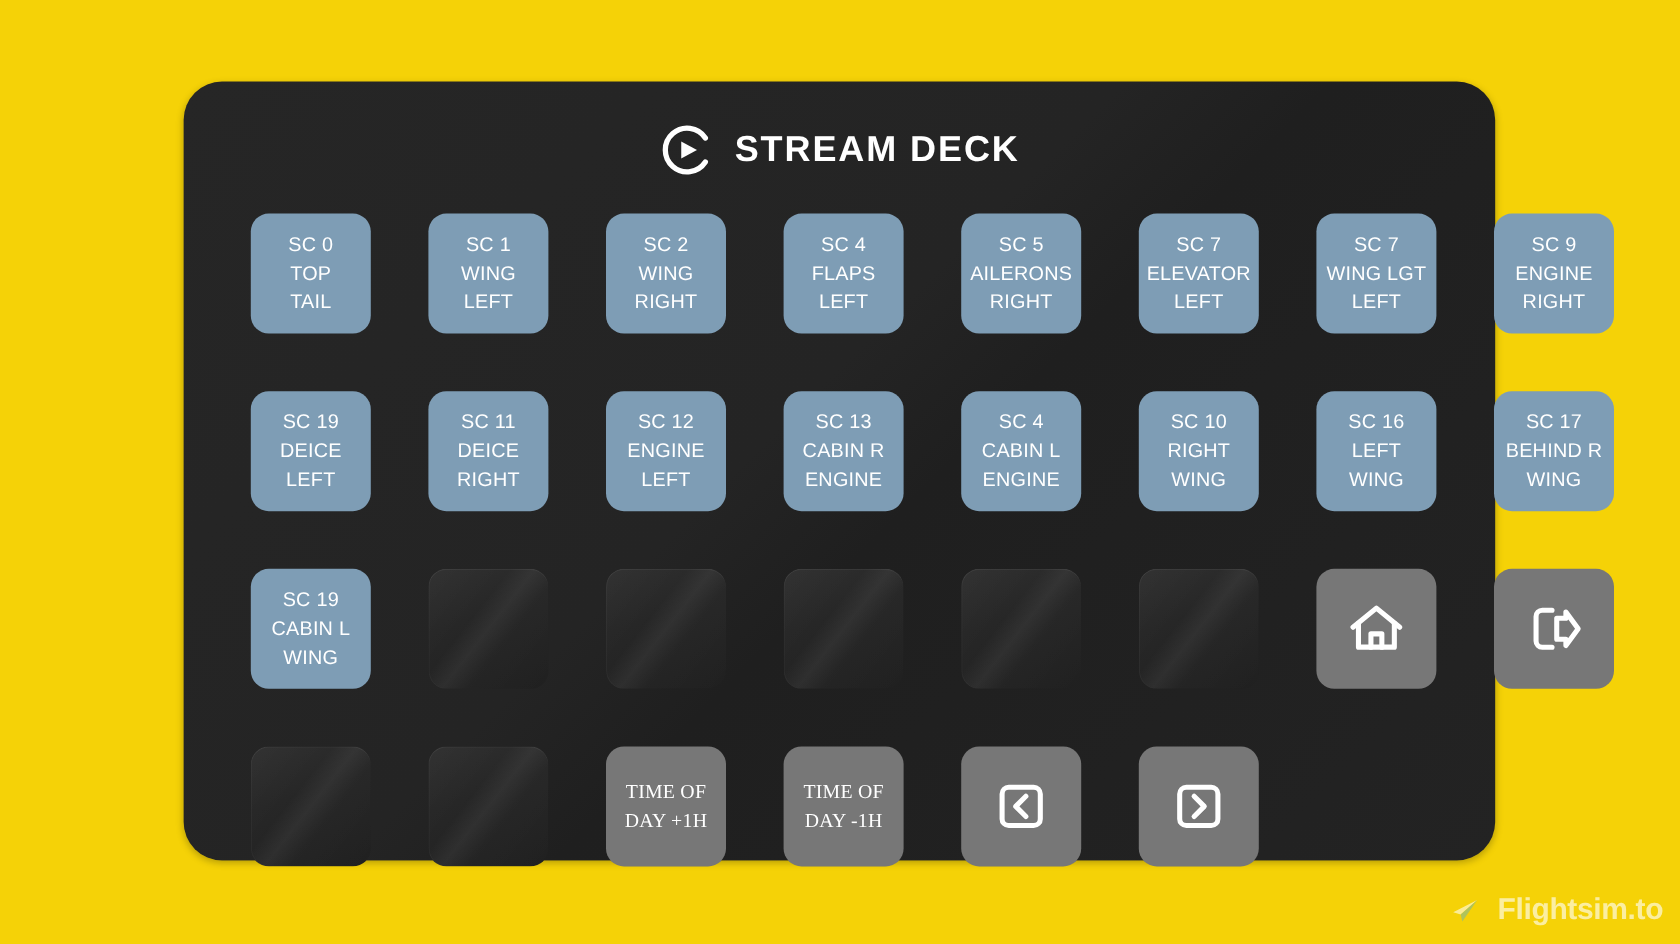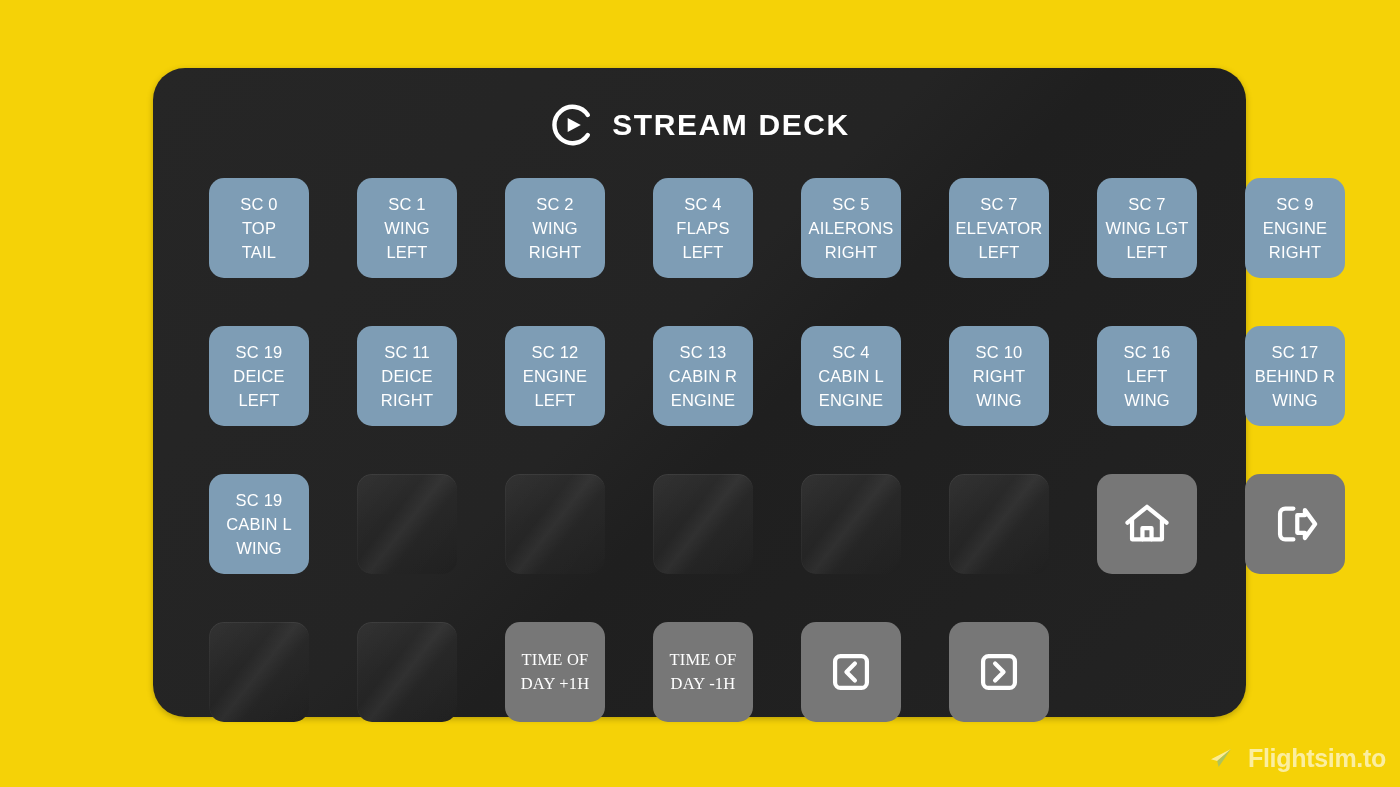--- a/index.html
+++ b/index.html
@@ -113,21 +113,21 @@
     width: 52px;
     height: 52px;
   }
 
   
   #watermark {
     position: absolute;
     right: 14px;
     bottom: 16px;
     display: flex;
-    align-items: flex-start;
+    align-items: flex-end;
     gap: 15px;
   }
   #watermark .wm-plane {
     width: 24px;
     height: 24px;
     display: block;
   }
   #watermark .wm-text {
     font-size: 25px;
     font-weight: bold;

